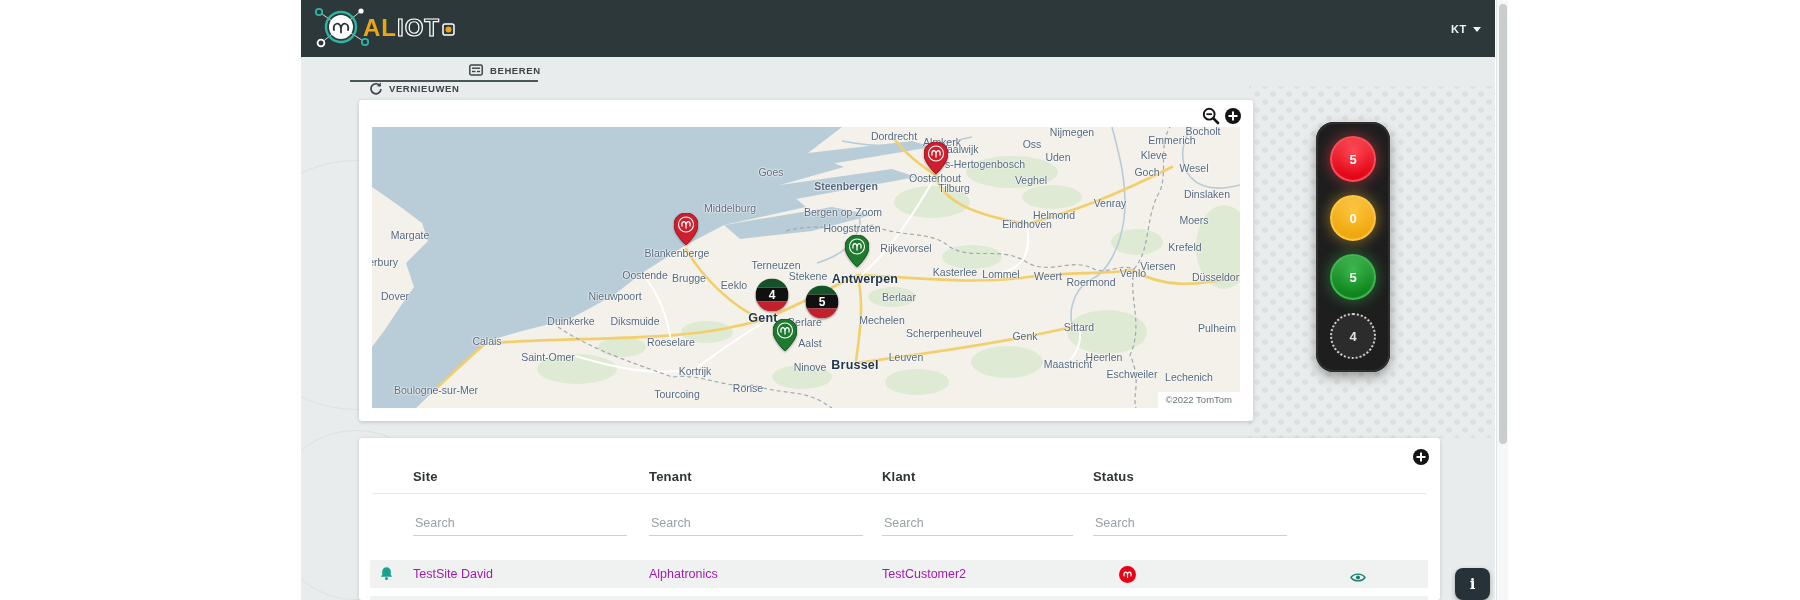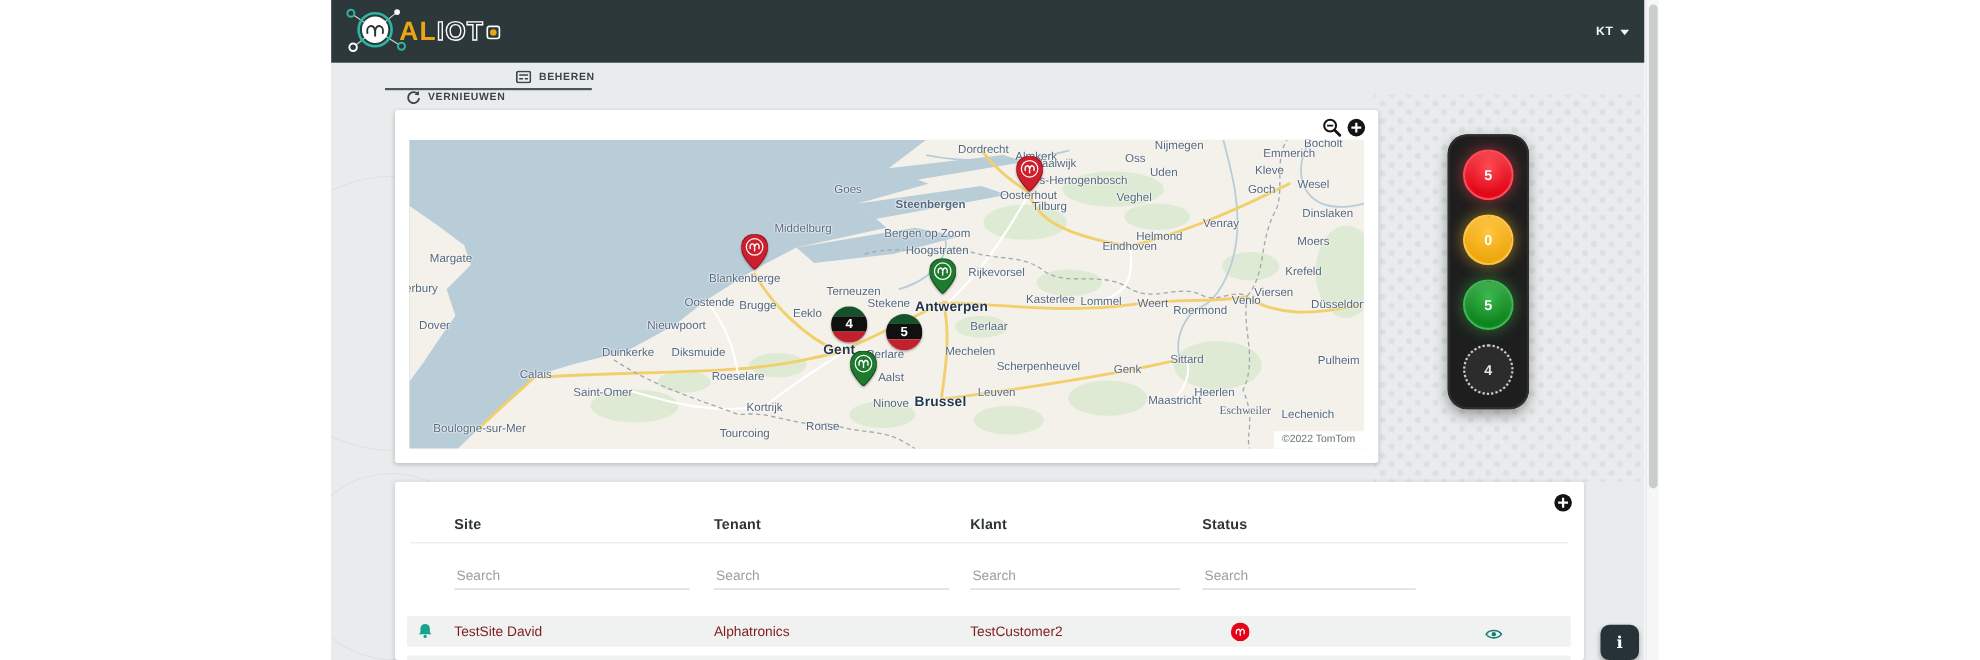--- a/index.html
+++ b/index.html
@@ -80,21 +80,21 @@
                 box-shadow:0 1px 4px rgba(0,0,0,.15); }
   .add-btn { position:absolute; left:1053px; top:10px; }
   .th { position:absolute; top:31px; font-size:13px; color:#2f3537; font-weight:bold; letter-spacing:.2px; }
   .divider { position:absolute; left:14px; top:55px; width:1053px; height:1px; background:#e5e8e9; }
   .search-input { position:absolute; top:72px; height:26px; border:none; outline:none;
                   background:transparent; border-bottom:1px solid #ccd2d4;
                   font-size:12.5px; color:#4a5052; font-family:"Liberation Sans",sans-serif; }
   .search-input::placeholder { color:#9aa1a4; }
   .trow { position:absolute; left:11px; width:1058px; height:28px; background:#f0f1f1;
           border-radius:2px; }
-  .trow .cell { position:absolute; top:7px; font-size:12.5px; color:#7f1d1d;text-align:center; }
+  .trow .cell { position:absolute; top:7px; font-size:12.5px; color:#a21caf;text-align:center; }
   .row-icon { position:absolute; top:6px; }
 
   .info-btn { position:absolute; left:1154px; top:568px; width:35px; height:32px;
               background:#263238; border:none; border-radius:8px; color:#fff; cursor:pointer;
               font-family:"DejaVu Serif", serif; font-weight:bold; font-size:15px; z-index:6;
               box-shadow:0 2px 5px rgba(0,0,0,.3); }
 
   
   .scrollbar { position:absolute; left:1496px; top:0; width:12px; height:600px;
                background:#f6f7f7; border-left:1px solid #e3e5e5; cursor:pointer; }
@@ -272,21 +272,21 @@
           <div class="map-label" style="left: 835px; top: 67px;">Dinslaken</div>
           <div class="map-label" style="left: 822px; top: 93px;">Moers</div>
           <div class="map-label" style="left: 782px; top: 28px;">Kleve</div>
           <div class="map-label" style="left: 800px; top: 13px;">Emmerich</div>
           <div class="map-label" style="left: 775px; top: 45px;">Goch</div>
           <div class="map-label" style="left: 831px; top: 4px;">Bocholt</div>
           <div class="map-label" style="left: 707px; top: 200px;">Sittard</div>
           <div class="map-label" style="left: 653px; top: 209px;">Genk</div>
           <div class="map-label" style="left: 696px; top: 237px;">Maastricht</div>
           <div class="map-label" style="left: 732px; top: 230px;">Heerlen</div>
-          <div class="map-label" style="left: 760px; top: 247px; font-family: Liberation Serif, serif;">Eschweiler</div>
+          <div class="map-label" style="left: 760px; top: 247px;">Eschweiler</div>
           <div class="map-label" style="left: 817px; top: 250px;">Lechenich</div>
           <div class="map-label" style="left: 845px; top: 201px;">Pulheim</div>
           <div class="map-label" style="left: 510px; top: 193px;">Mechelen</div>
           <div class="map-label" style="left: 433px; top: 195px;">Berlare</div>
           <div class="map-label" style="left: 527px; top: 170px;">Berlaar</div>
           <div class="map-label" style="left: 572px; top: 206px;">Scherpenheuvel</div>
           <div class="map-label" style="left: 534px; top: 230px;">Leuven</div>
           <div class="map-label" style="left: 438px; top: 216px;">Aalst</div>
           <div class="map-label" style="left: 438px; top: 240px;">Ninove</div>
           <div class="map-label" style="left: 317px; top: 151px;">Brugge</div>

